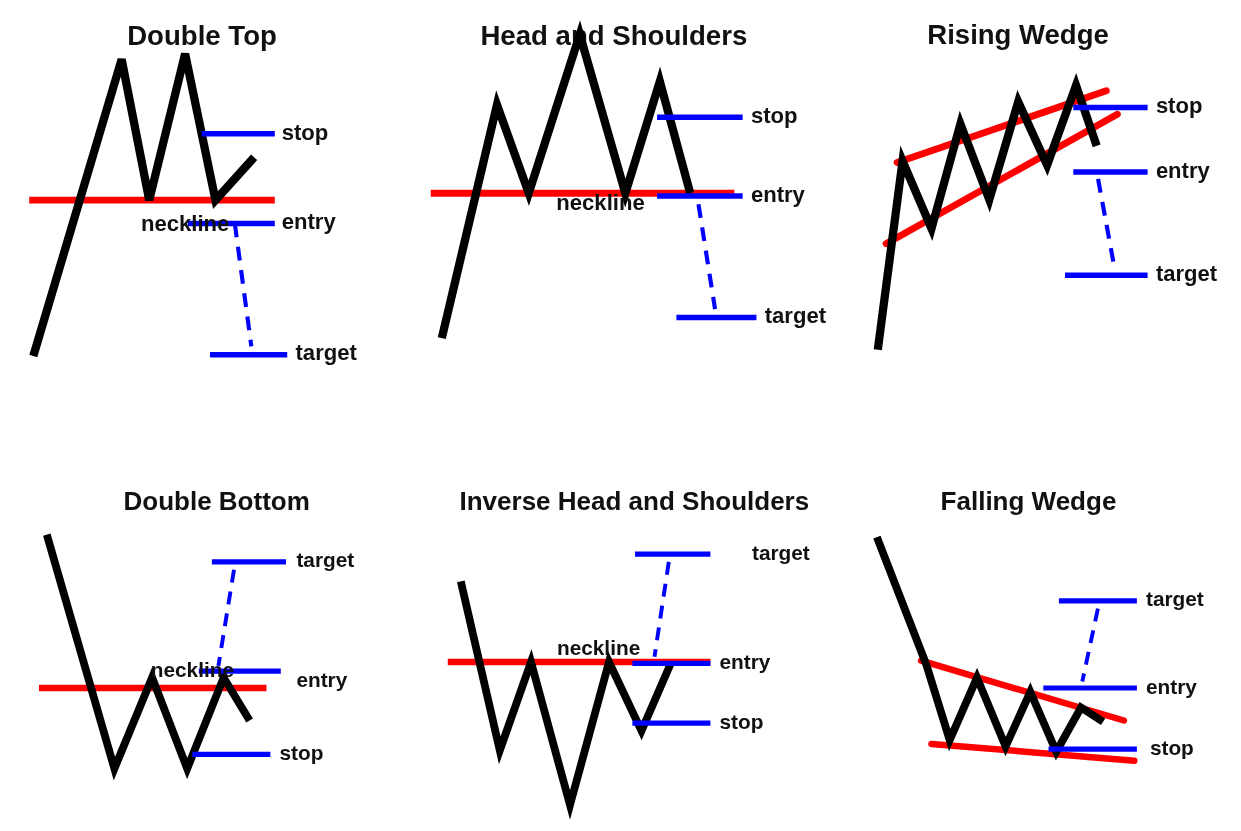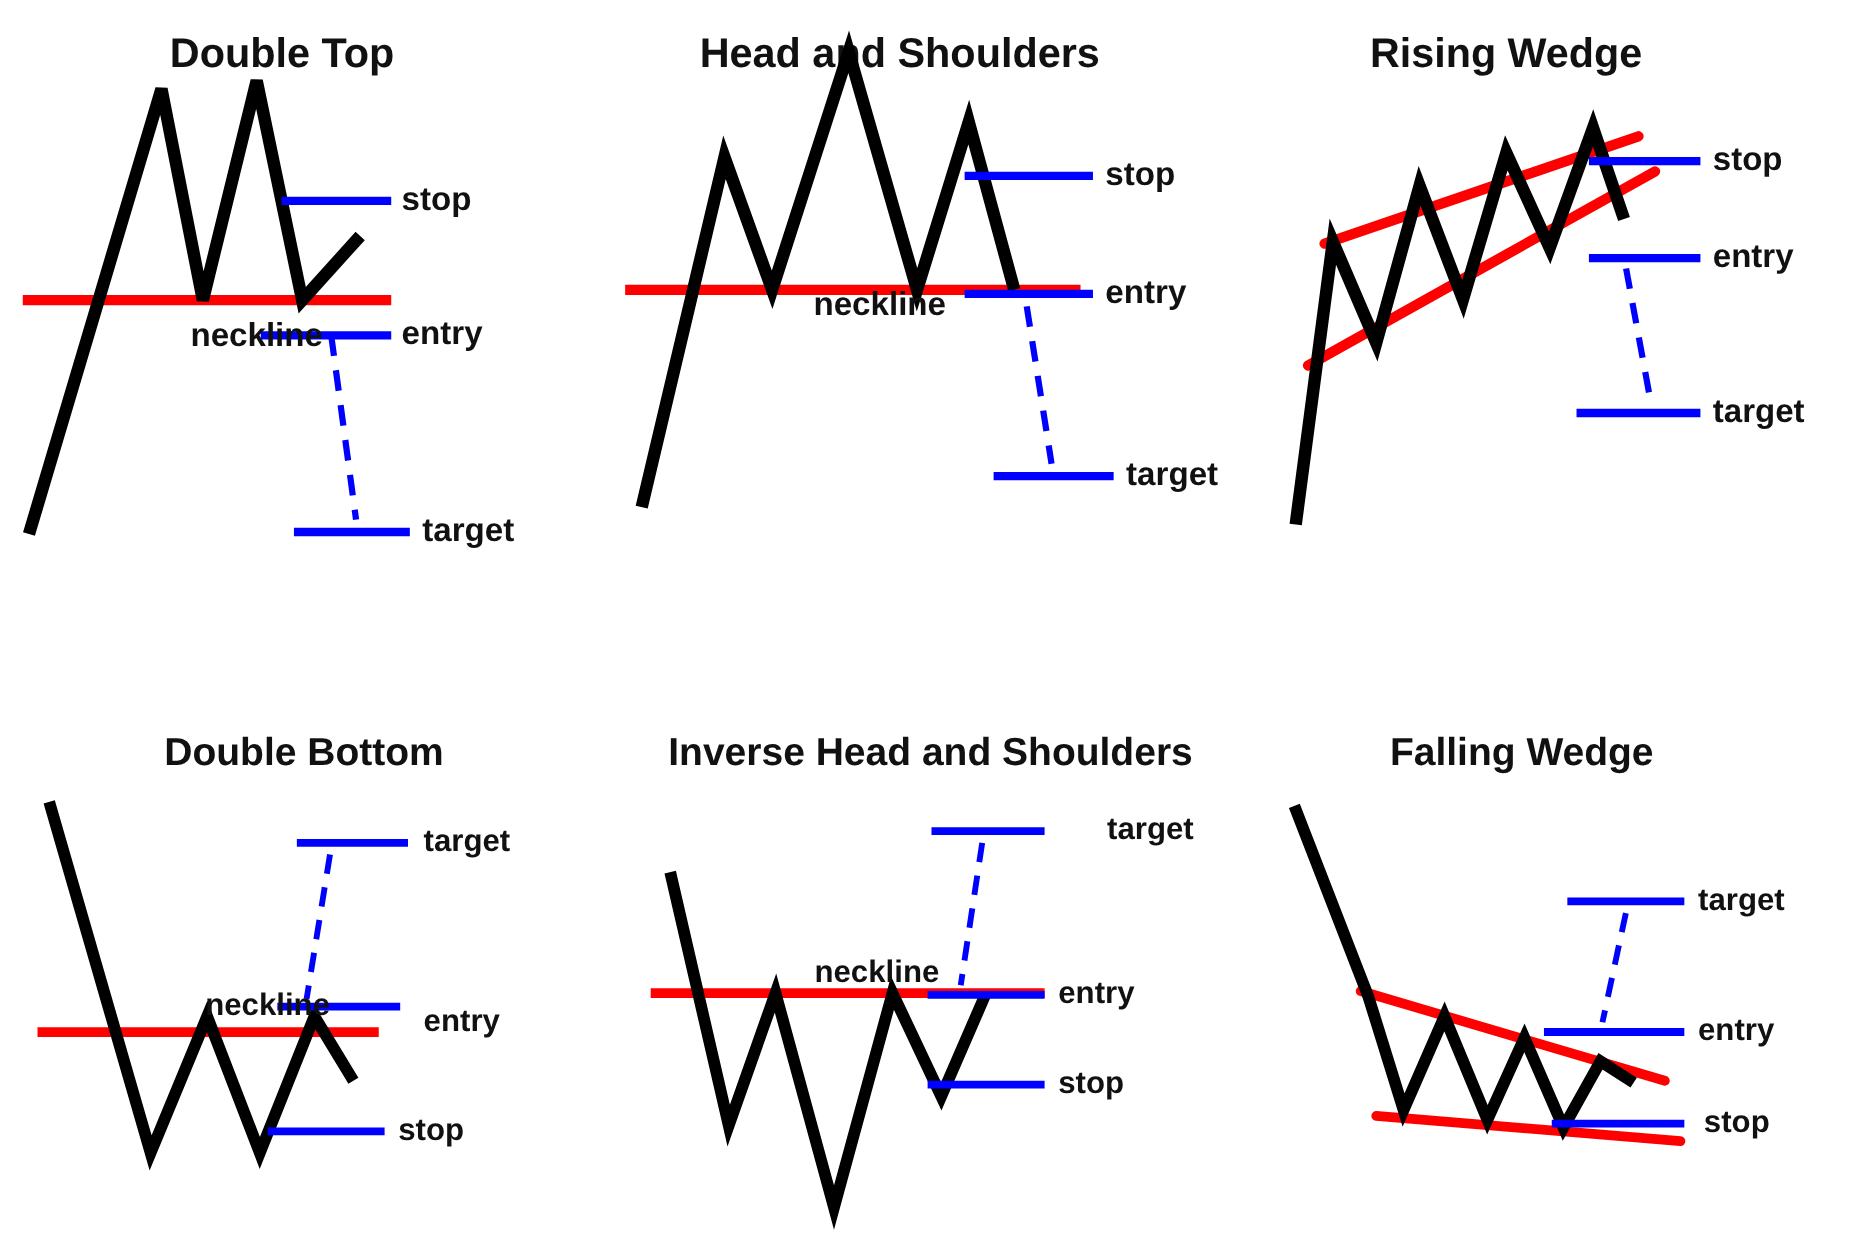--- a/index.html
+++ b/index.html
@@ -22,20 +22,21 @@
     width: 1241px;
     height: 831px;
     display: grid;
     grid-template-columns: 414px 414px 413px;
     grid-template-rows: 480px 351px;
   }
   .pattern-panel {
     position: relative;
     width: 100%;
     height: 100%;
+    margin-left: 14px;
   }
   .pattern-svg {
     display: block;
     width: 100%;
     height: 100%;
   }
   .pattern-title {
     font-family: "Liberation Sans", sans-serif;
     font-size: 20px;
     font-weight: bold;

